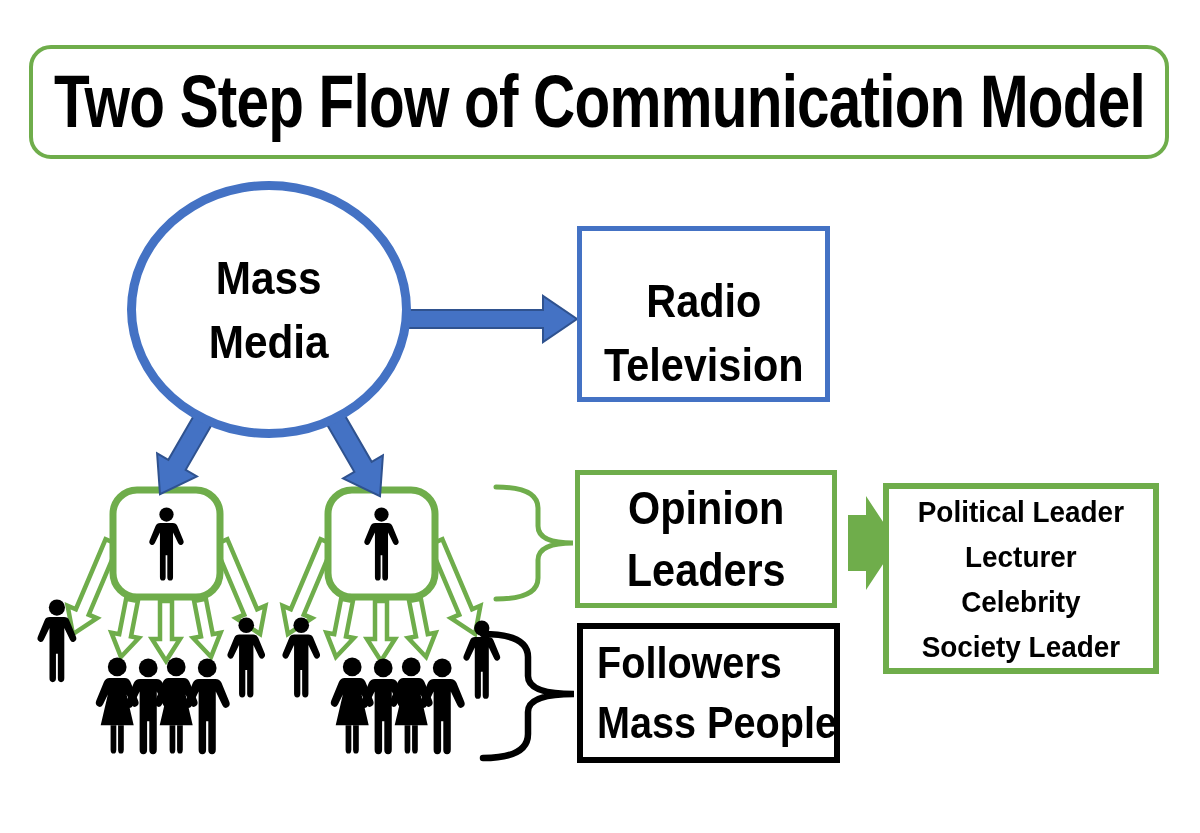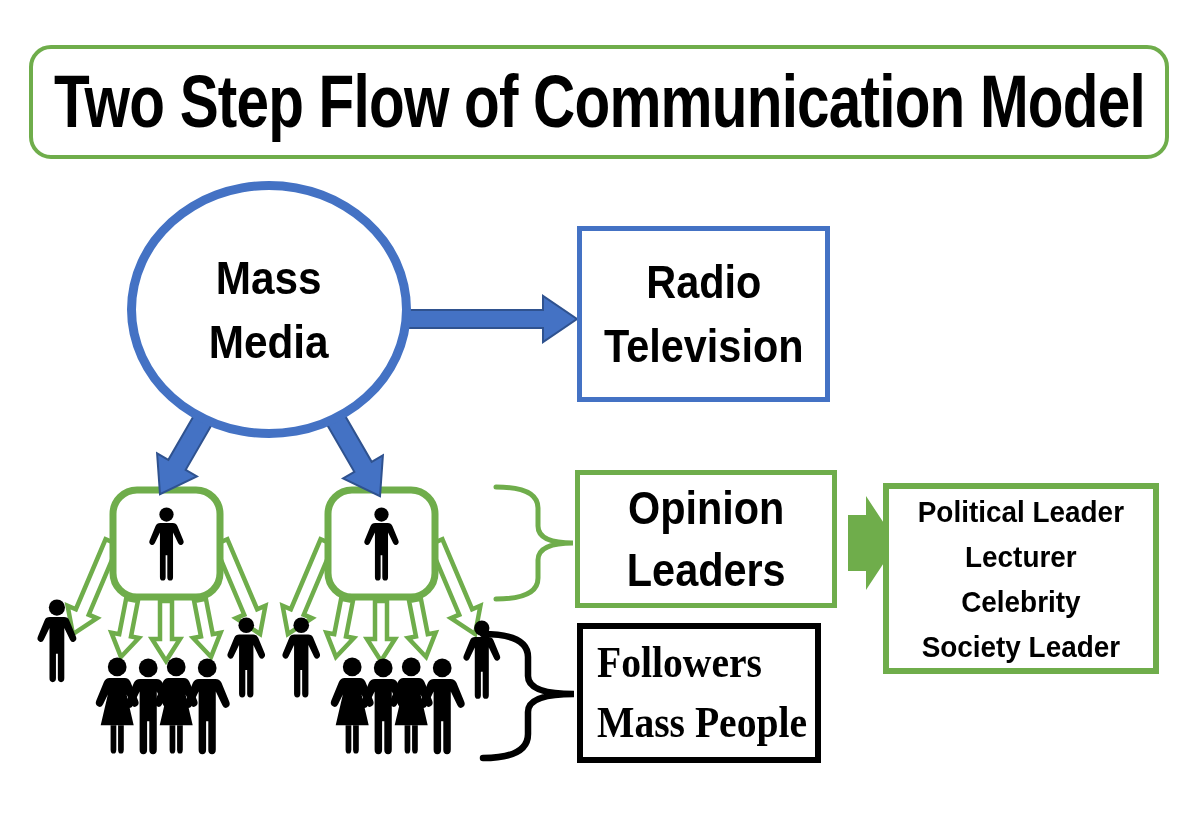--- a/index.html
+++ b/index.html
@@ -16,30 +16,30 @@
     font-weight:700;color:#000;text-align:center;white-space:nowrap;
     transform:scaleX(0.9);transform-origin:center;line-height:1.32;
   }
   
   .title-box{left:29px;top:45px;width:1140px;height:114px;border:4px solid #6FAD4B;border-radius:22px;}
   .title-box .txt{font-size:74px;transform:scaleX(0.79);letter-spacing:-1px;}
   
   .ellipse{left:127px;top:181px;width:284px;height:257px;border:9px solid #4472C4;border-radius:50%;flex-direction:column;}
   .ellipse .txt{font-size:47px;line-height:64px;}
   
-  .radio-box{left:577px;top:226px;width:253px;height:176px;border:5px solid #4472C4;}
+  .radio-box{left:577px;top:226px;width:253px;height:176px;border:5px solid #4472C4;align-items:flex-end;}
   .radio-box .txt{font-size:46px;line-height:64px;}
   
   .opinion-box{left:575px;top:470px;width:262px;height:138px;border:5px solid #6FAD4B;align-items:center;}
   .opinion-box .txt{font-size:46px;line-height:62px;}
   
   .examples-box{left:883px;top:447px;width:276px;height:191px;border:6px solid #6FAD4B;margin-top:36px;}
   .examples-box .txt{font-size:30px;line-height:45px;transform:scaleX(0.93);}
   
-  .followers-box{left:577px;top:623px;width:244px;height:140px;border:6px solid #000;justify-content:flex-start;padding-left:14px;font-family:Liberation Serif, serif;}
+  .followers-box{left:577px;top:623px;width:263px;height:140px;border:6px solid #000;justify-content:flex-start;padding-left:14px;}
   .followers-box .txt{font-size:44px;line-height:60px;text-align:left;transform:scaleX(0.9);transform-origin:left center;}
 </style>
 </head>
 <body>
 
 <div class="canvas">
 
   <svg class="layer-svg" viewBox="0 0 1200 833">
     <defs>
       <g id="man">

